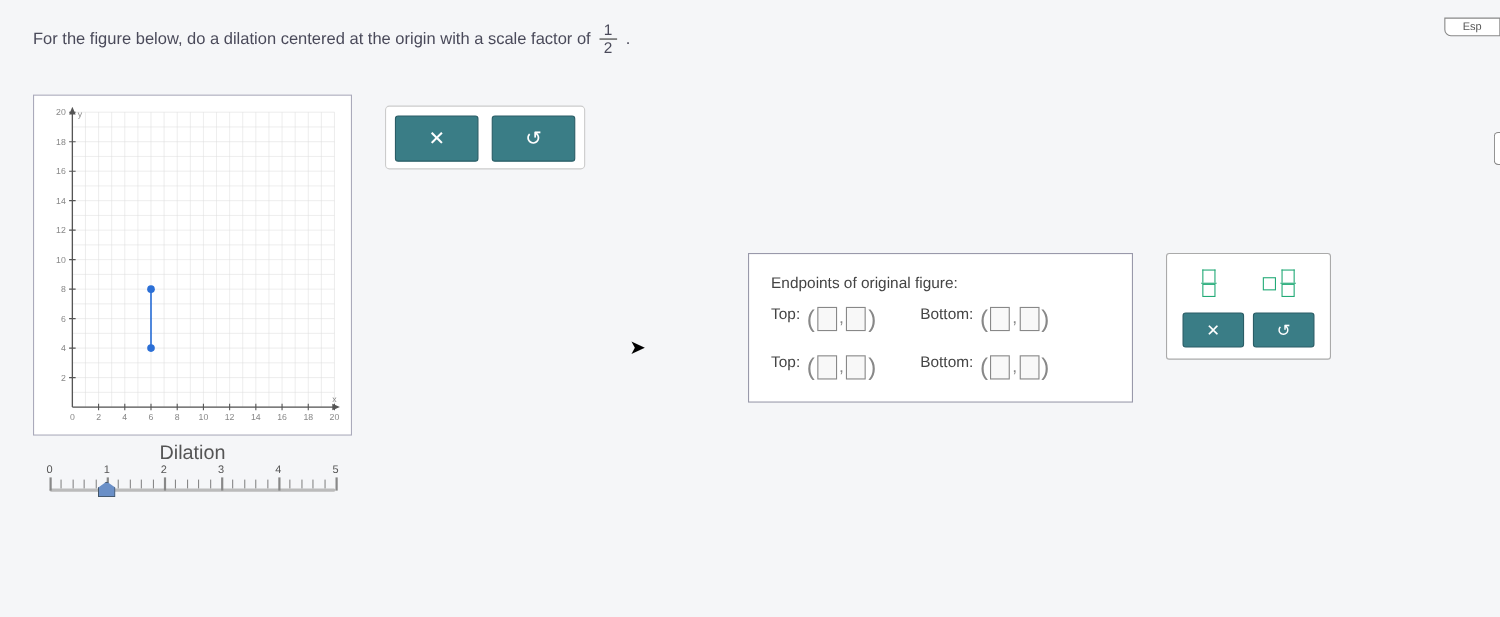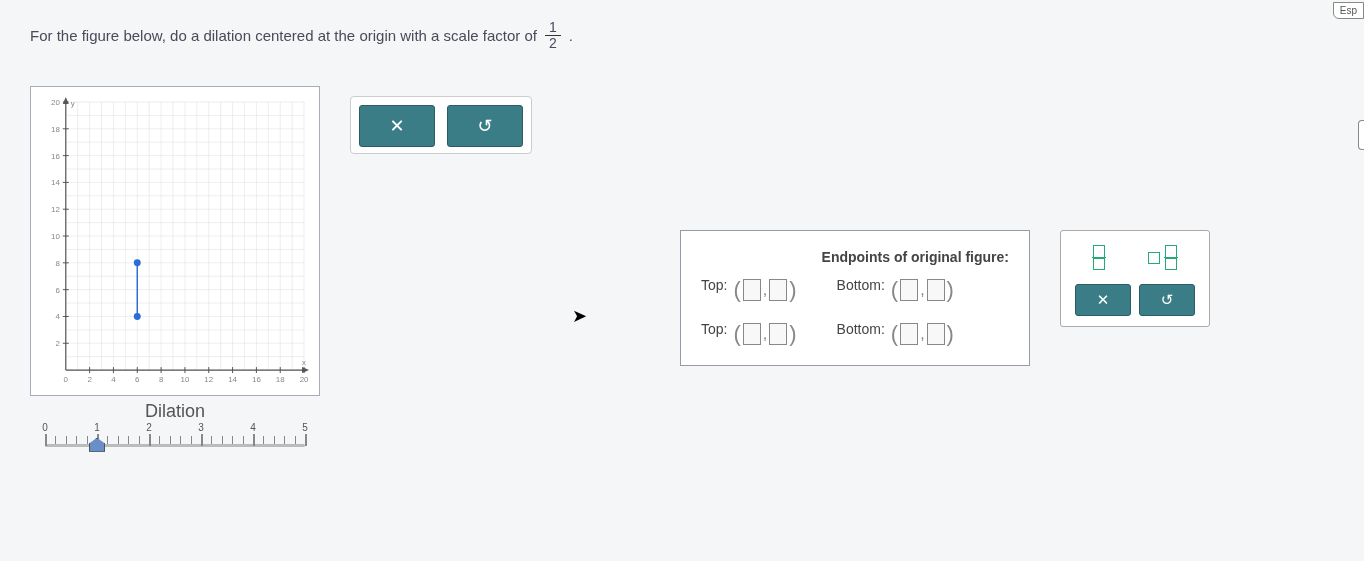--- a/index.html
+++ b/index.html
@@ -128,24 +128,23 @@
     background: #fff;
     border: 1px solid #99a;
     width: 350px;
     padding: 18px 20px;
     position: absolute;
     left: 680px;
     top: 230px;
   }
   .panel-heading {
     font-size: 14px;
-    font-weight: bold;
+    font-weight: normal;
     color: #444;
     margin-bottom: 12px;
-    text-align: right;
   }
   .ep-row {
     display: flex;
     gap: 40px;
     margin-bottom: 18px;
   }
   .ep-item {
     display:flex;
     gap: 6px;
     font-size: 14px;
@@ -223,24 +222,24 @@
     left: 572px;
     top: 305px;
     font-size: 18px;
     color: #000;
     pointer-events:none;
   }
 
   .esp-btn {
     position:absolute;
     right: 0;
-    top: 2px;
+    top: 16px;
     border: 1px solid #888;
     border-radius: 0 0 0 6px;
-    padding: 2px 6px;
+    padding: 2px 16px;
     font-size: 10px;
     color: #555;
     background:#fff;
   }
   .side-tab {
     position:absolute;
     right:0;
     top: 120px;
     width: 6px;
     height: 30px;

